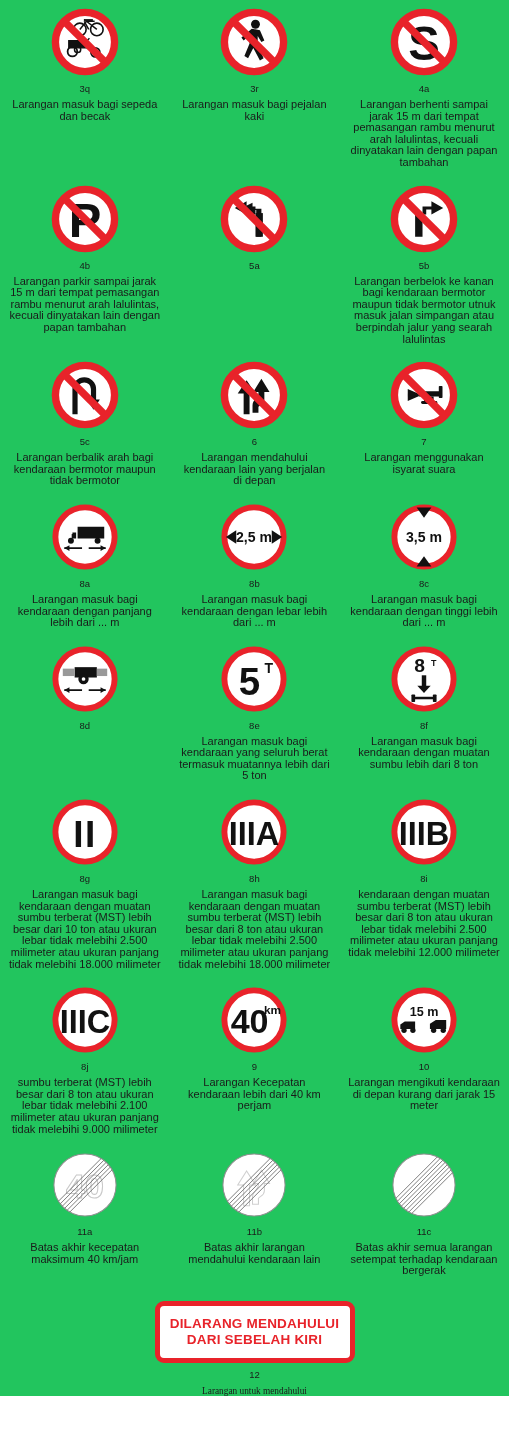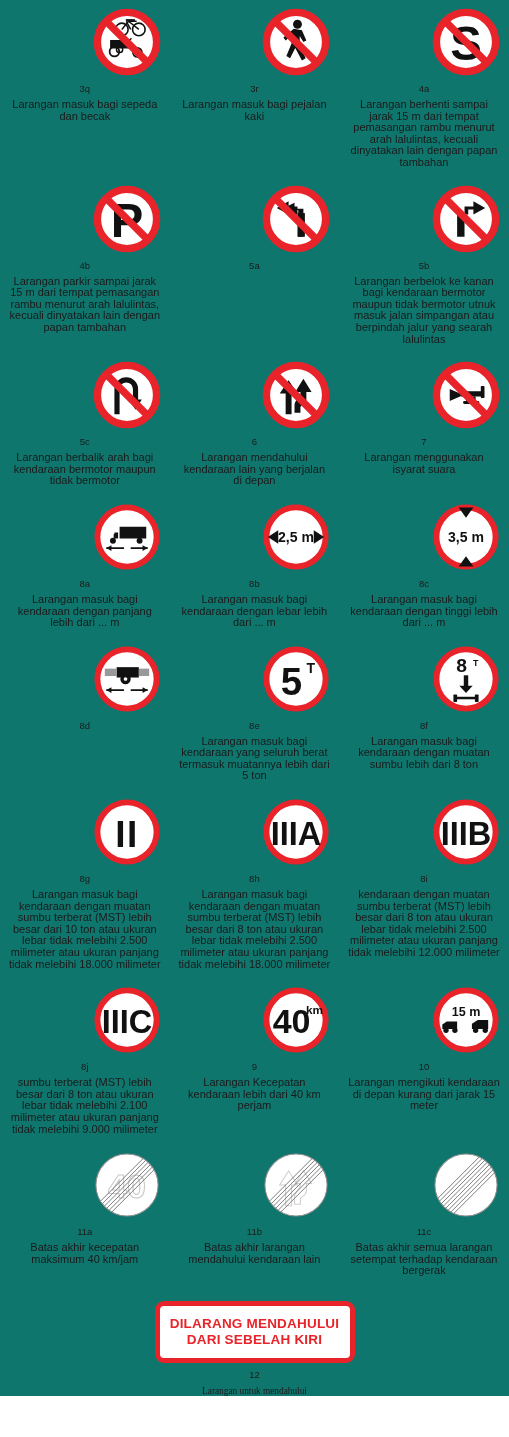--- a/index.html
+++ b/index.html
@@ -6,42 +6,42 @@
   body{
     width:509px;
     background:#ffffff;
     font-family:"Liberation Sans", sans-serif;
     color:#1a1a1a;
     -webkit-font-smoothing:antialiased;
   }
   #sheet{
     width:509px;
     position:relative;
-    background:#0f766e;
+    background:#22c55e;
     padding-top:2px;
     box-sizing:border-box;
   }
   .row{
     display:flex;
     width:509px;
     align-items:flex-start;
   }
   .cell{
     width:169.6px;
     box-sizing:border-box;
     display:flex;
     flex-direction:column;
     align-items:center;
     padding:0 6px 10px 6px;
   }
   .signbox{
     height:80px;
     display:flex;
     align-items:center;
-    justify-content:flex-end;
+    justify-content:center;
     width:100%;
   }
   .code{
     font-size:9.5px;
     line-height:12px;
     text-align:center;
     margin-top:1px;
     margin-bottom:4px;
     color:#1a1a1a;
   }

